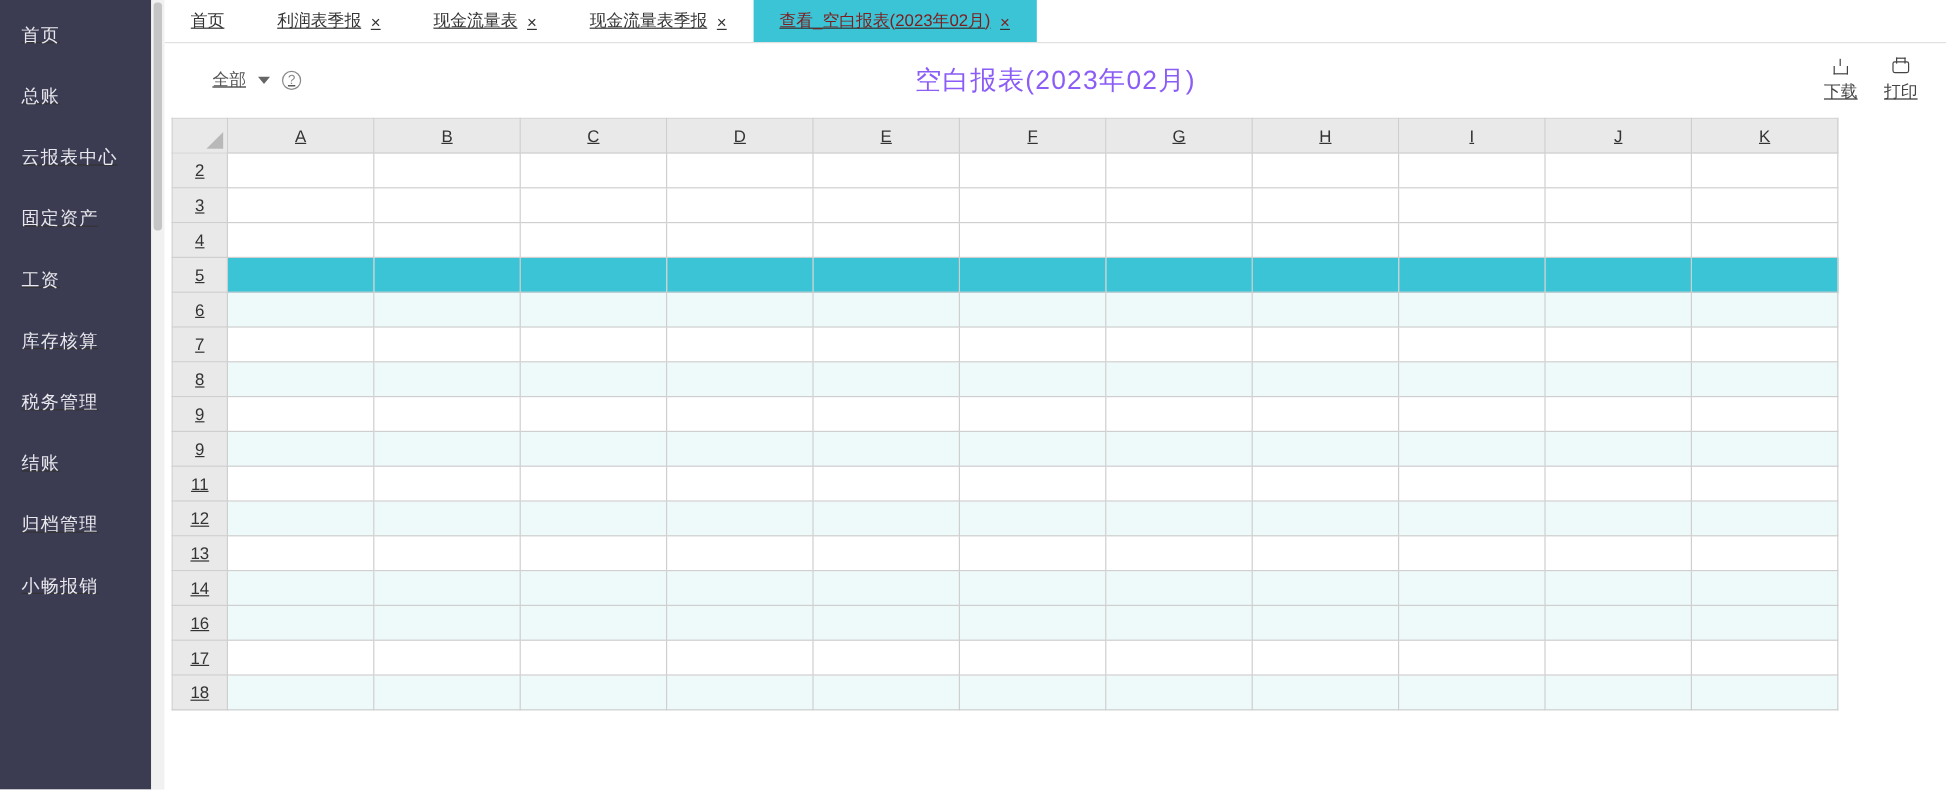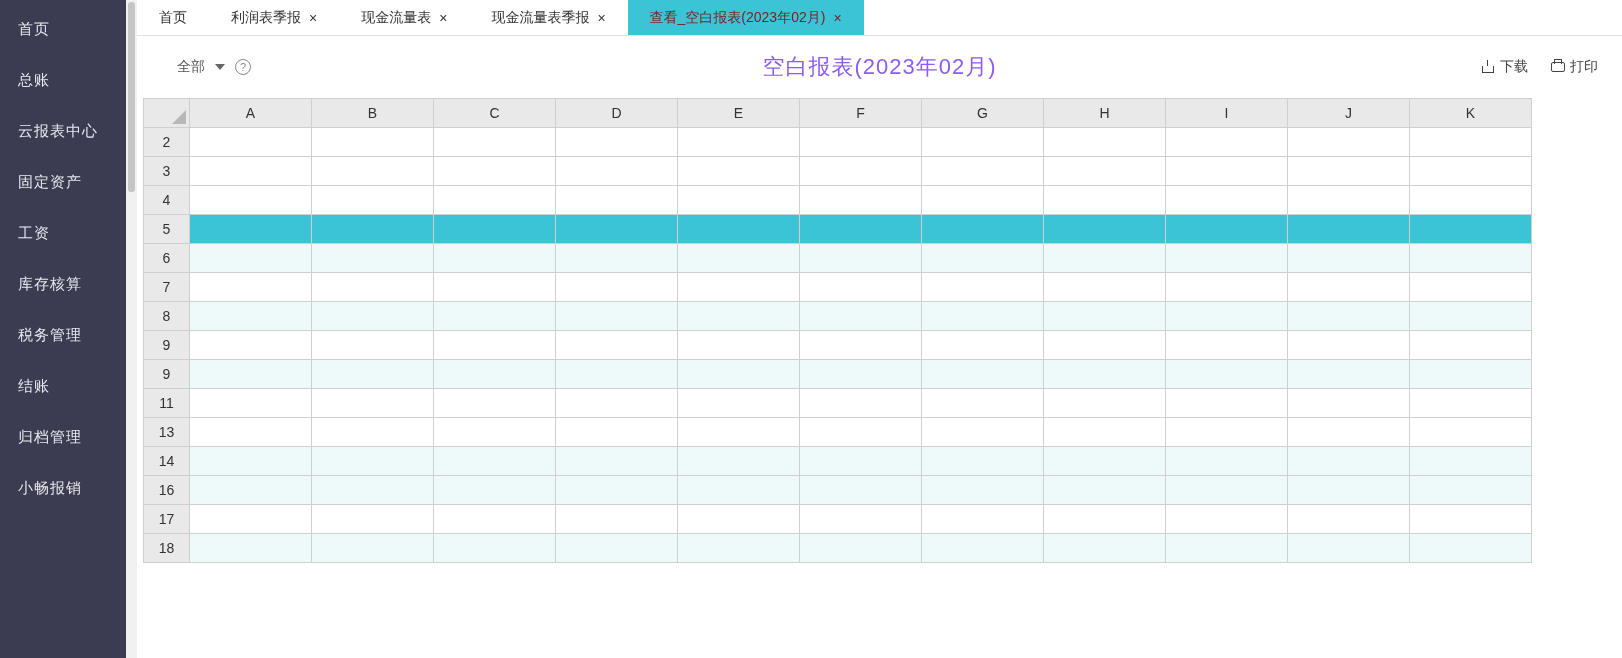--- a/index.html
+++ b/index.html
@@ -5,21 +5,21 @@
 * { margin: 0; padding: 0; box-sizing: border-box; }
 body {
   font-family: "Microsoft YaHei", "PingFang SC", sans-serif;
   font-size: 14px;
   color: #333;
   overflow: hidden;
   width: 1622px;
   height: 658px;
   background: #fff;
 }
-.app { display: flex; height: 100%; }
+.app { display: flex; height: 100%; text-decoration: underline; }
 
 
 .sidebar {
   width: 126px;
   background: #3b3b52;
   color: #e8e8ee;
   flex-shrink: 0;
   overflow-y: auto;
   padding-top: 4px;
 }
@@ -127,20 +127,21 @@
   margin-left: auto;
   display: flex;
   gap: 22px;
   color: #444;
 }
 .action {
   display: flex;
   align-items: center;
   gap: 4px;
   cursor: pointer;
+  flex-direction: column;
 }
 .dl-icon, .pr-icon {
   width: 16px; height: 16px;
   display: inline-block;
   position: relative;
 }
 .dl-icon::before {
   content: "";
   position: absolute;
   left: 2px; right: 2px; bottom: 2px;
@@ -427,20 +428,34 @@
               <td></td>
               <td></td>
               <td></td>
               <td></td>
               <td></td>
               <td></td>
               <td></td>
               <td></td>
               <td></td>
             </tr>
+            <tr class="alt">
+              <th class="rowhead">12</th>
+              <td></td>
+              <td></td>
+              <td></td>
+              <td></td>
+              <td></td>
+              <td></td>
+              <td></td>
+              <td></td>
+              <td></td>
+              <td></td>
+              <td></td>
+            </tr>
             <tr>
               <th class="rowhead">13</th>
               <td></td>
               <td></td>
               <td></td>
               <td></td>
               <td></td>
               <td></td>
               <td></td>
               <td></td>

